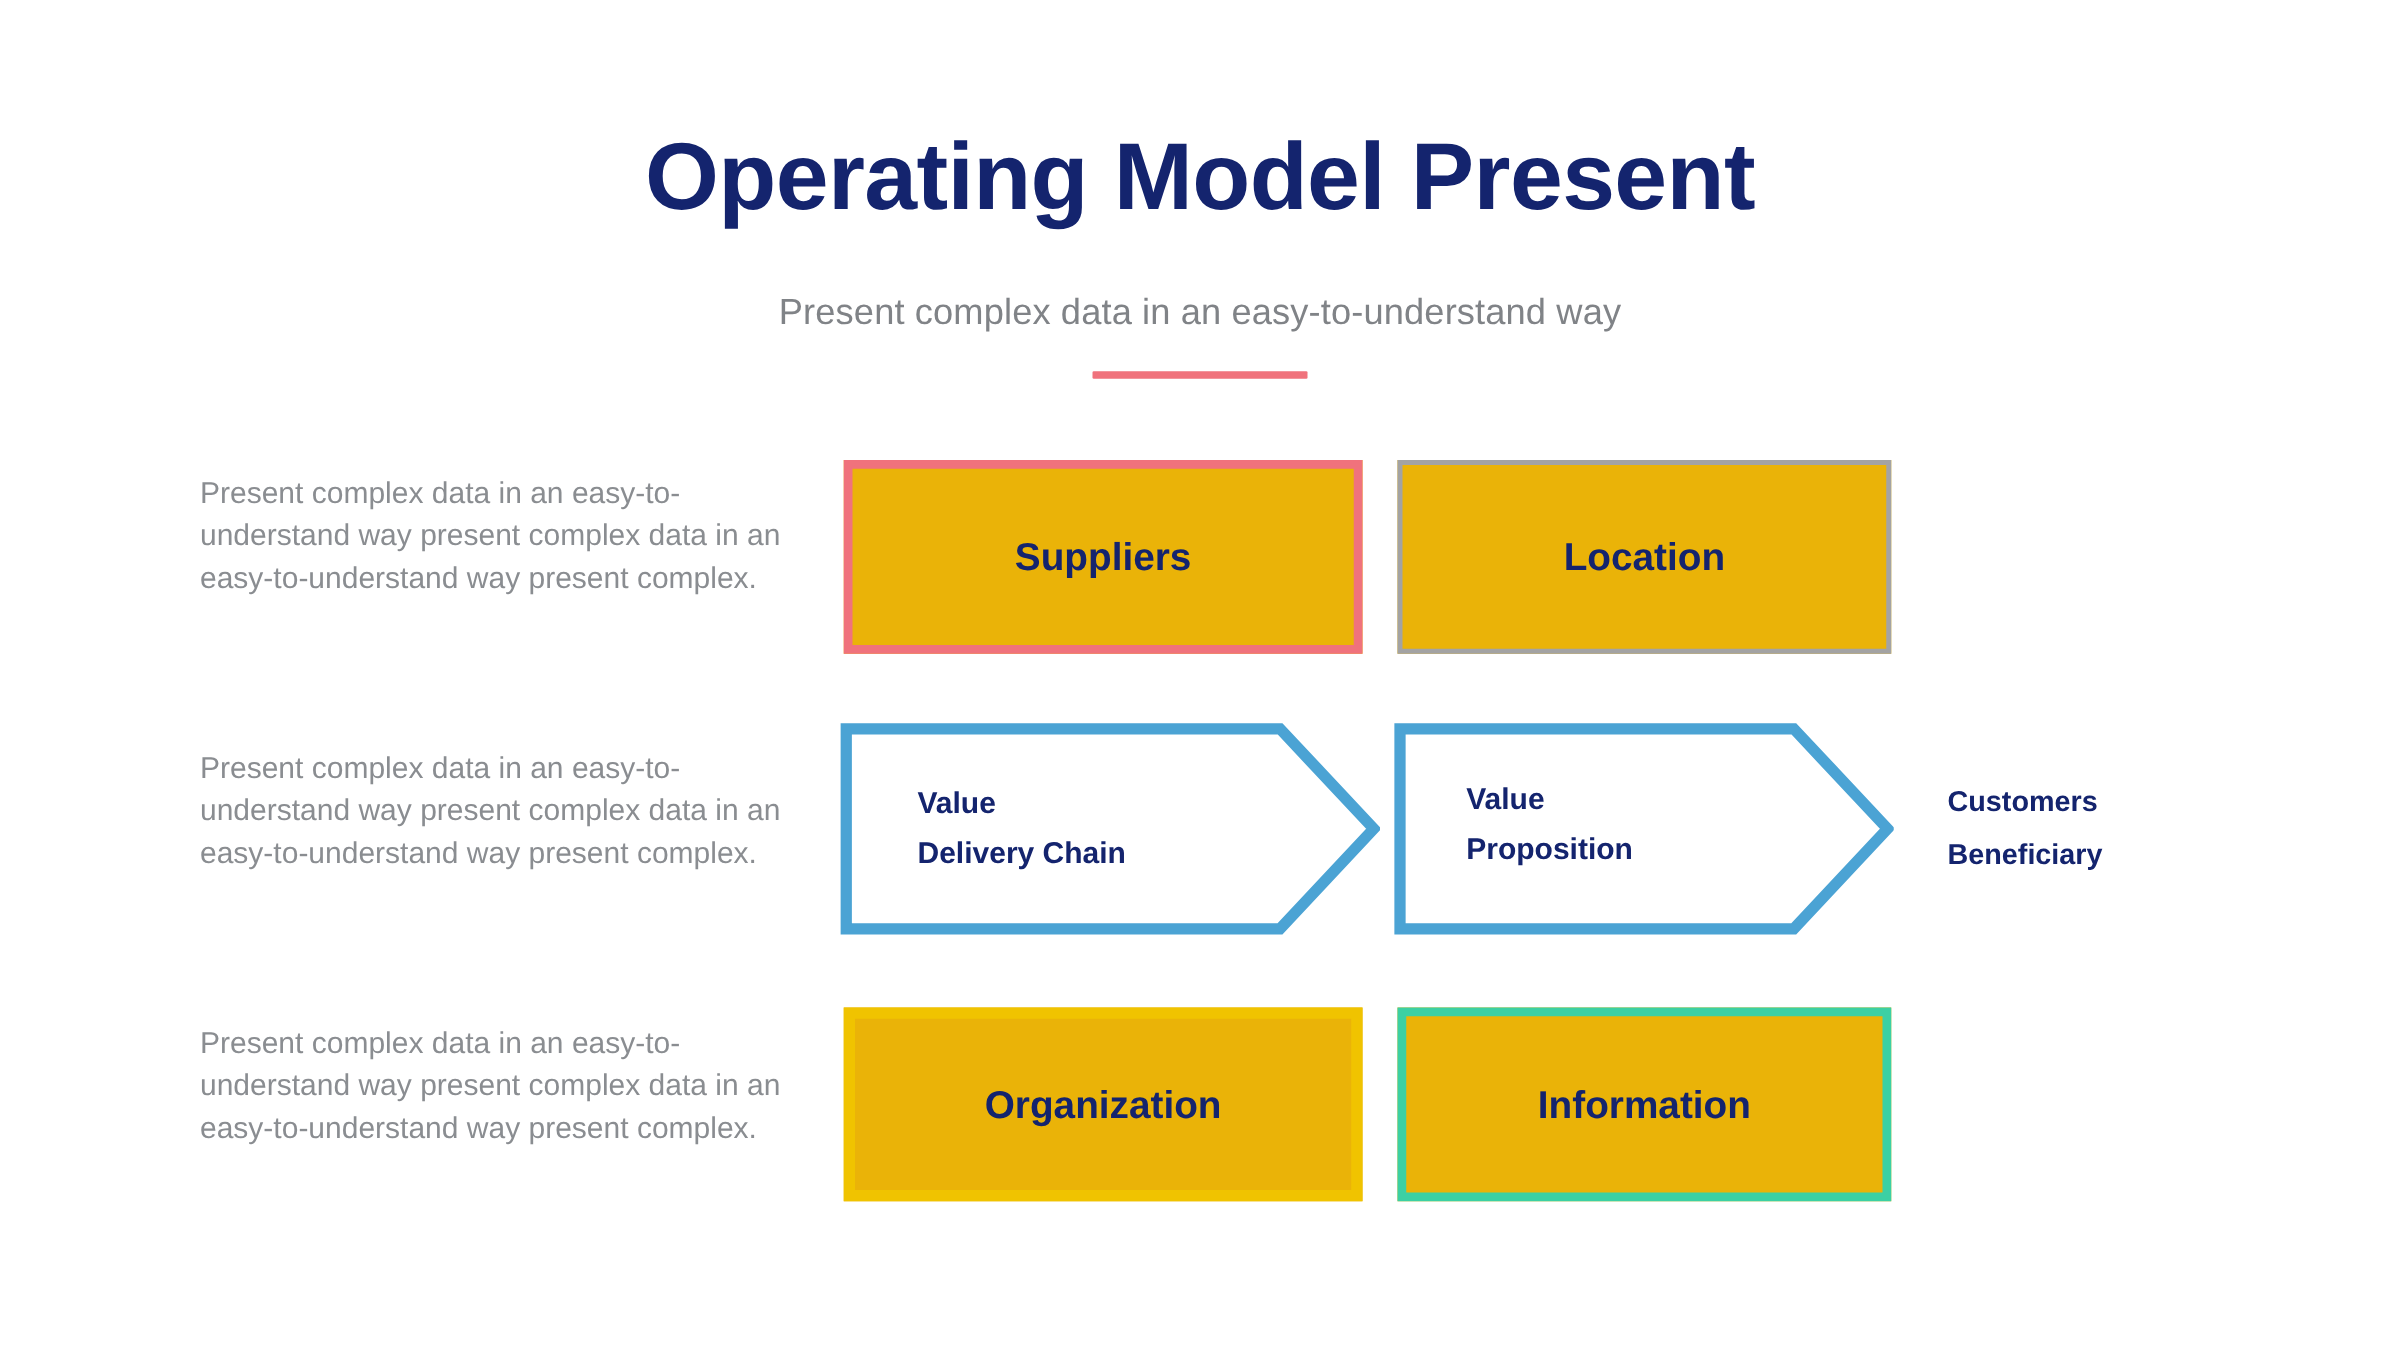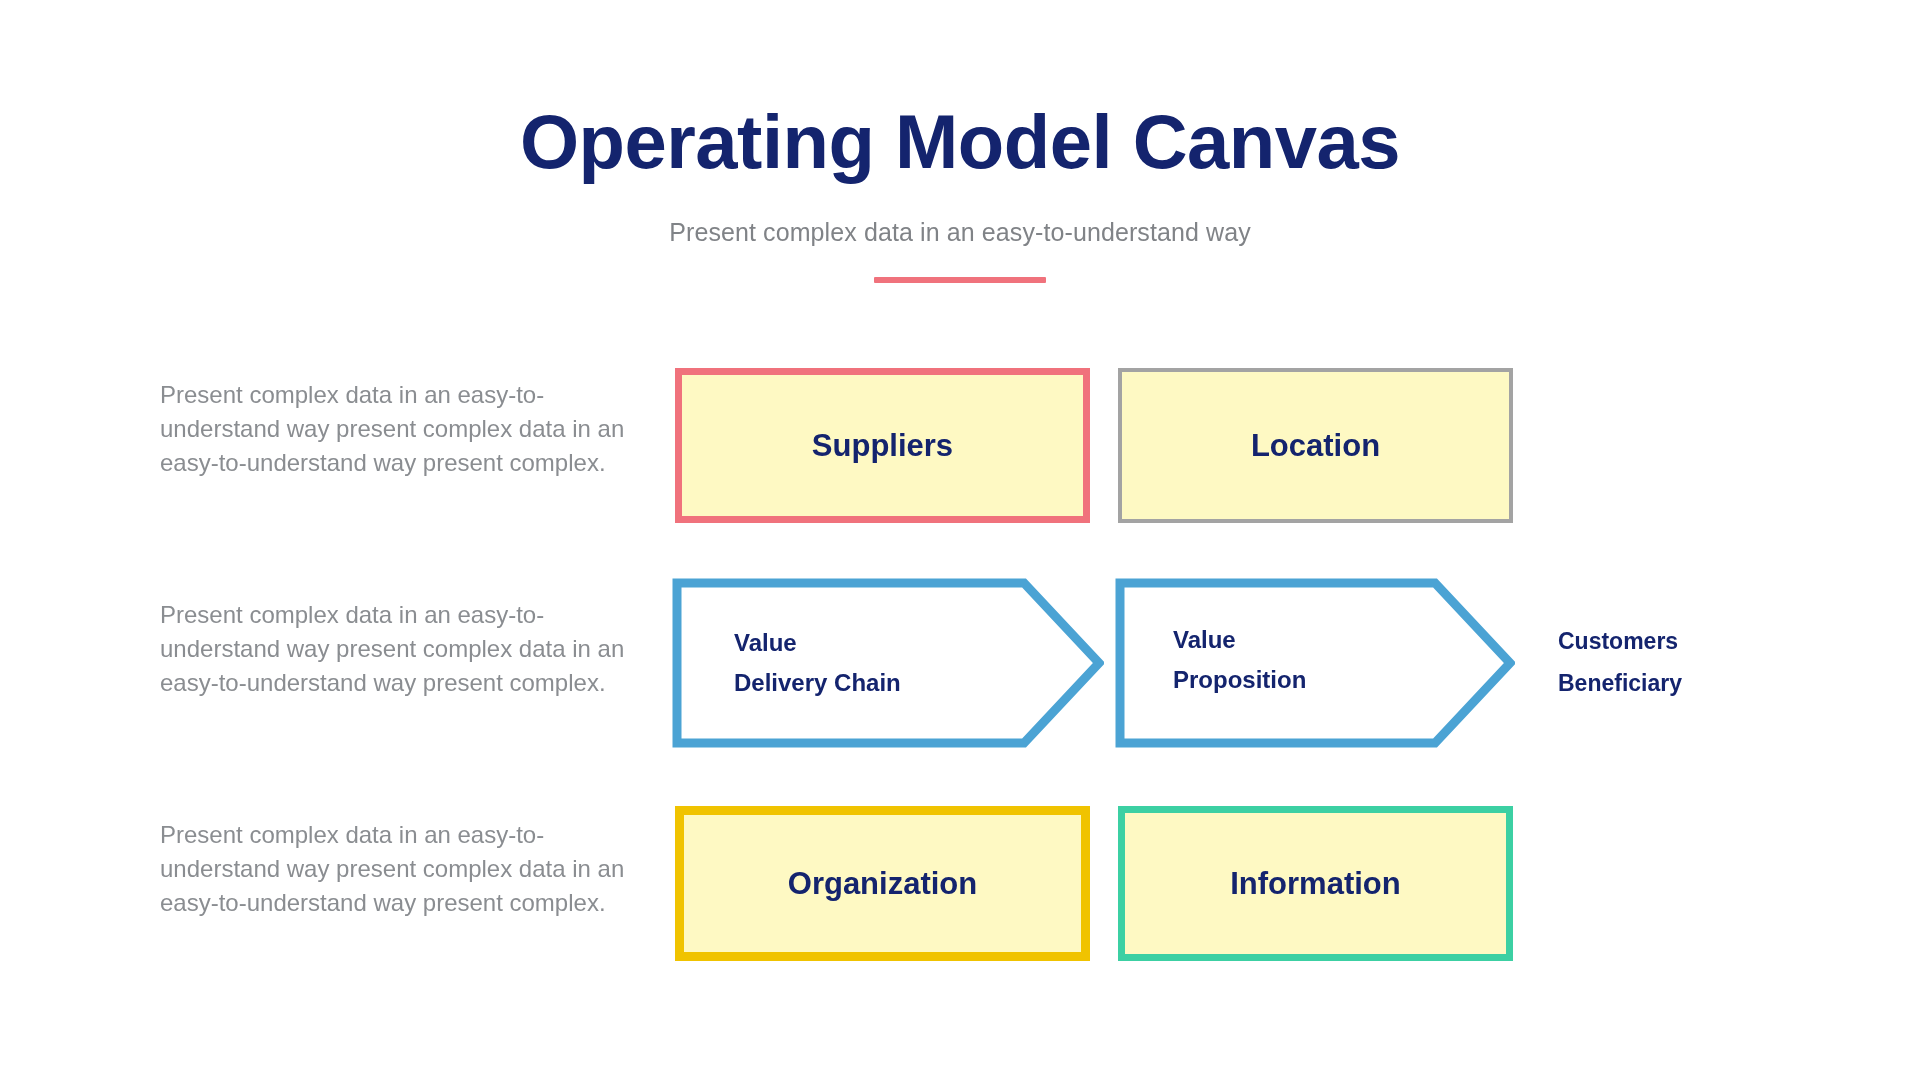--- a/index.html
+++ b/index.html
@@ -33,24 +33,24 @@
   .slide-title {
     font-size: 76px;
     font-weight: bold;
     color: #14246E;
     letter-spacing: -0.5px;
     line-height: 1.0;
     margin: 0;
     white-space: nowrap;
   }
   .slide-subtitle {
-    font-size: 25px;
+    font-size: 29px;
     color: #808387;
     font-weight: normal;
-    margin: 0;
+    margin: 16px;
     padding-top: 38px;
     letter-spacing: 0.1px;
   }
   .title-divider {
     width: 172px;
     height: 6px;
     background: #F0727C;
     margin: 30px auto 0 auto;
     border-radius: 1px;
   }
@@ -79,21 +79,21 @@
     font-weight: normal;
   }
   .row-desc.r1 { top: 22px; }
   .row-desc.r2 { top: 22px; }
   .row-desc.r3 { top: 22px; }
 
   
   .omc-box {
     position: absolute;
     box-sizing: border-box;
-    background: #fef9c3;
+    background: #eab308;
     display: flex;
     align-items: center;
     justify-content: center;
   }
   .omc-box .box-label {
     font-size: 31px;
     font-weight: bold;
     color: #14246E;
     text-align: center;
     line-height: 1.2;
@@ -149,21 +149,21 @@
     line-height: 42px;
     white-space: pre-line;
   }
 </style>
 </head>
 <body>
 
 <div class="slide">
 
   <div class="header">
-    <h1 class="slide-title">Operating Model Canvas</h1>
+    <h1 class="slide-title">Operating Model Present</h1>
     <p class="slide-subtitle">Present complex data in an easy-to-understand way</p>
     <div class="title-divider"></div>
   </div>
 
   <div class="canvas-body">
 
     <div class="canvas-row">
 
       <div class="row-desc r1">Present complex data in an easy-to-understand way present complex data in an easy-to-understand way present complex.</div>
 

